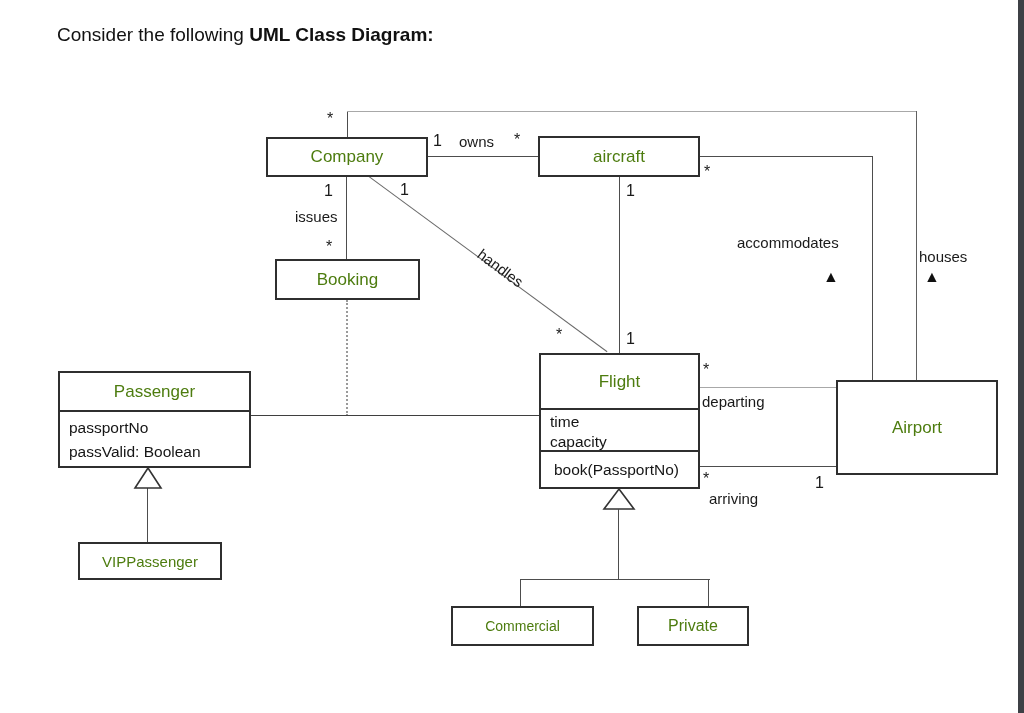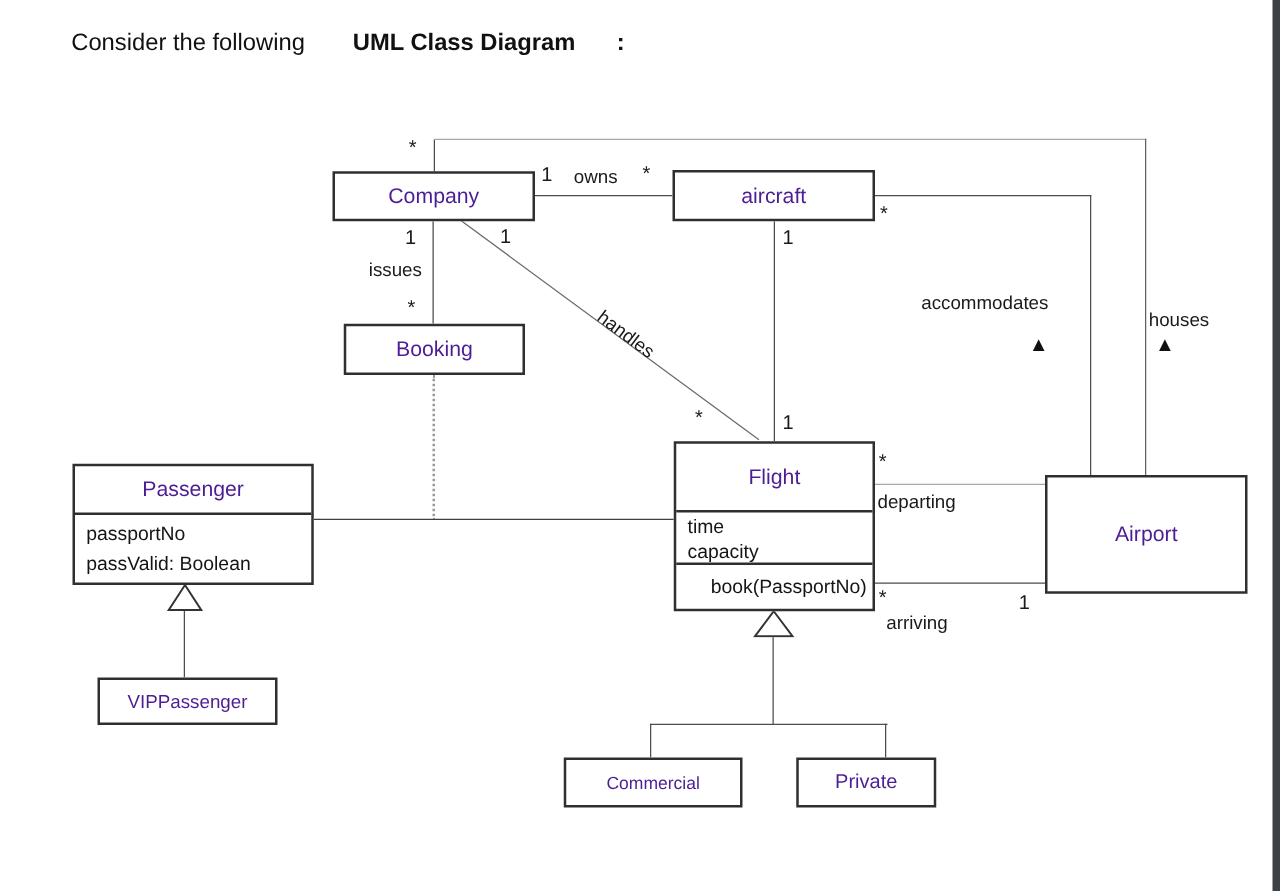--- a/index.html
+++ b/index.html
@@ -1,26 +1,26 @@
 <!DOCTYPE html>
 <html><head>
 <meta charset="utf-8">
 <style>
   * { box-sizing: border-box; margin: 0; padding: 0; }
   html,body { background:#ffffff; }
   body { font-family: "Liberation Sans", "DejaVu Sans", sans-serif; color:#1a1a1a; }
   #canvas { position:relative; width:1024px; height:713px; background:#ffffff; overflow:hidden; }
 
   .heading { position:absolute; left:57px; top:24px; font-size:19px; color:#111; }
-  .heading b { font-weight:bold;margin-left:33px; }
+  .heading b { font-weight:bold; }
 
   .uml-box { position:absolute; background:#fff; border:2px solid #2f2f2f; display:flex;
              flex-direction:column; }
   .uml-title { display:flex; align-items:center; justify-content:center;
-               font-size:17px; color:#4c1d95; flex:0 0 auto; }
+               font-size:17px; color:#4d7c0f; flex:0 0 auto; }
   .uml-sect { border-top:2px solid #2f2f2f; font-size:15.5px; color:#151515; }
   .uml-sect .attr-line { line-height:24px; padding-left:9px; white-space:nowrap; }
 
   .ln { position:absolute; }
   .h-dark  { border-top:1.5px solid #4d4d4d; height:0; }
   .h-gray  { border-top:1.5px solid #a8a8a8; height:0; }
   .v-dark  { border-left:1.5px solid #4d4d4d; width:0; }
   .v-mid   { border-left:1.5px solid #606060; width:0; }
   .v-dotted{ border-left:2px dotted #9a9a9a; width:0; }
 
@@ -126,21 +126,21 @@
   <div class="uml-box" style="left:275px; top:259px; width:145px; height:41px;">
     <div class="uml-title" style="flex:1;">Booking</div>
   </div>
 
   <div class="uml-box" style="left:539px; top:353px; width:161px; height:136px;">
     <div class="uml-title" style="height:53px;">Flight</div>
     <div class="uml-sect" style="height:42px; padding-top:2px;">
       <div class="attr-line" style="line-height:20px;">time</div>
       <div class="attr-line" style="line-height:20px;">capacity</div>
     </div>
-    <div class="uml-sect" style="flex:1; padding-top:9px; padding-left:23px;text-align:center;">
+    <div class="uml-sect" style="flex:1; padding-top:9px; padding-left:13px;">
       <span>book(PassportNo)</span>
     </div>
   </div>
 
   <div class="uml-box" style="left:836px; top:380px; width:162px; height:95px;">
     <div class="uml-title" style="flex:1;">Airport</div>
   </div>
 
   <div class="uml-box" style="left:78px; top:542px; width:144px; height:38px;">
     <div class="uml-title" style="flex:1; font-size:15px;">VIPPassenger</div>

